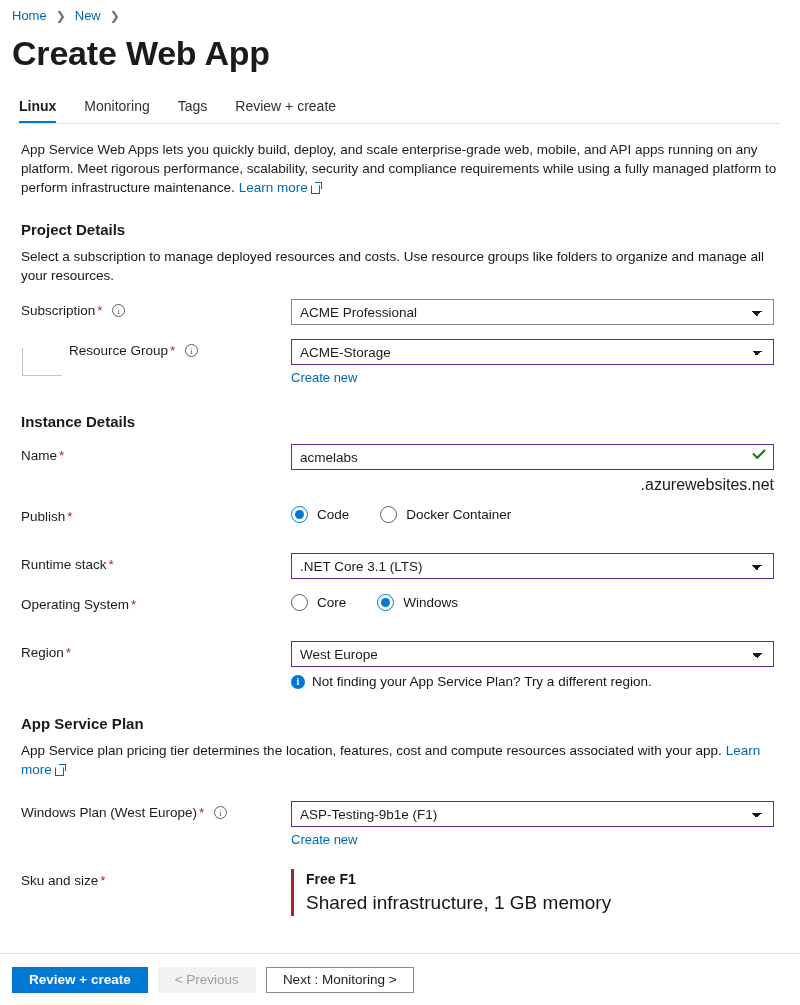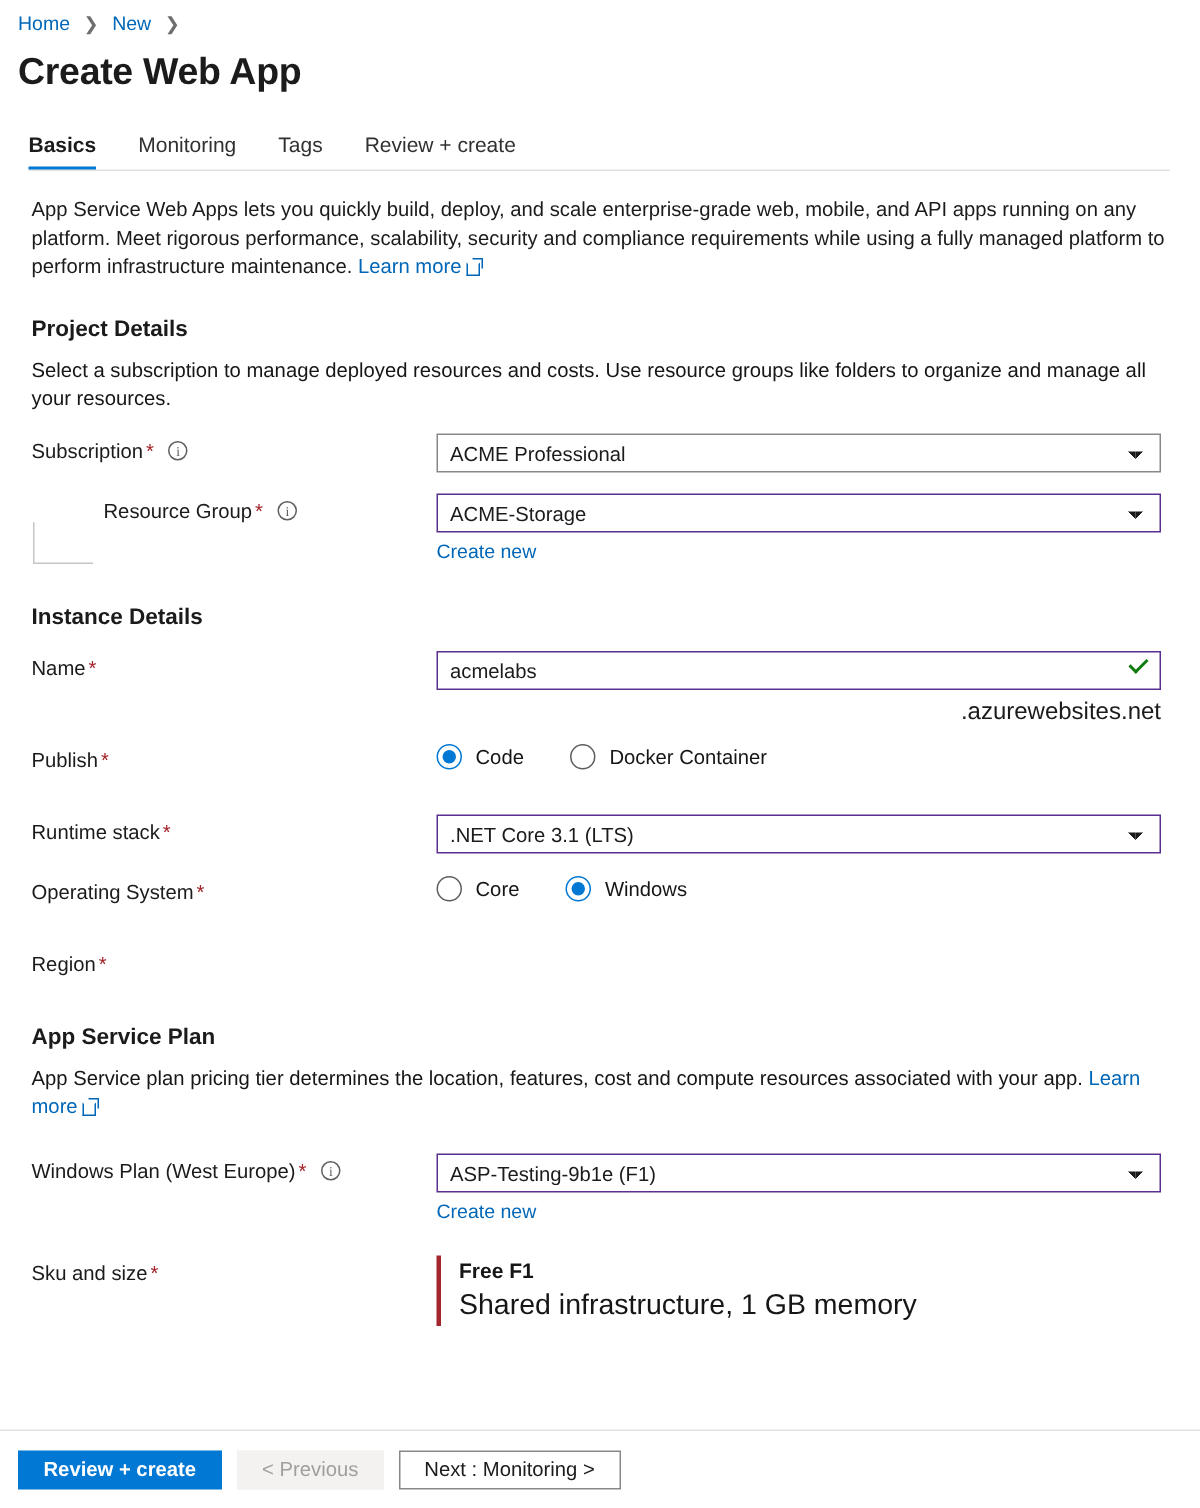--- a/index.html
+++ b/index.html
@@ -22,21 +22,21 @@
   }
   .breadcrumb a {
     color: #0067b8; text-decoration: none; cursor: pointer;
   }
   .breadcrumb .sep {
     color: #6e6e6e; margin: 0 9px; font-size: 12px;
   }
 
   
   .title {
-    font-size: 25px;
+    font-size: 34px;
     font-weight: 600;
     letter-spacing: -0.2px;
     margin: 11px 0 0 12px;
     color: #1b1b1b;
   }
 
   
   .tabs {
     display: flex; align-items: flex-end;
     margin: 25px 0 0 19px;
@@ -265,21 +265,21 @@
   <div class="breadcrumb">
     <a>Home</a>
     <span class="sep">❯</span>
     <a>New</a>
     <span class="sep">❯</span>
   </div>
 
   <div class="title">Create Web App</div>
 
   <div class="tabs">
-    <div class="tab active">Basics</div>
+    <div class="tab active">Linux</div>
     <div class="tab">Monitoring</div>
     <div class="tab">Tags</div>
     <div class="tab">Review + create</div>
   </div>
   <div class="tabs-rule"></div>
 
   <div class="content">
 
     <div class="intro">
       <span>App Service Web Apps lets you quickly build, deploy, and scale enterprise-grade web, mobile, and API apps running on any platform. Meet rigorous performance, scalability, security and compliance requirements while using a fully managed platform to perform infrastructure maintenance.</span>
@@ -375,20 +375,29 @@
             <span>Windows</span>
           </div>
         </div>
       </div>
     </div>
 
     <div class="row" style="margin-top:22px">
       <div class="label">
         <span>Region</span><span class="req">*</span>
       </div>
+      <div class="field">
+        <select class="ctl focused">
+          <option>West Europe</option>
+        </select>
+        <div class="note">
+          <span class="i">i</span>
+          <span>Not finding your App Service Plan? Try a different region.</span>
+        </div>
+      </div>
     </div>
 
     <h2 class="section" style="margin-top:26px">App Service Plan</h2>
     <div class="section-desc">
       <span>App Service plan pricing tier determines the location, features, cost and compute resources associated with your app.</span>
       <a class="link">Learn more</a><span class="ext-icon"></span>
     </div>
 
     <div class="row" style="margin-top:22px">
       <div class="label">

